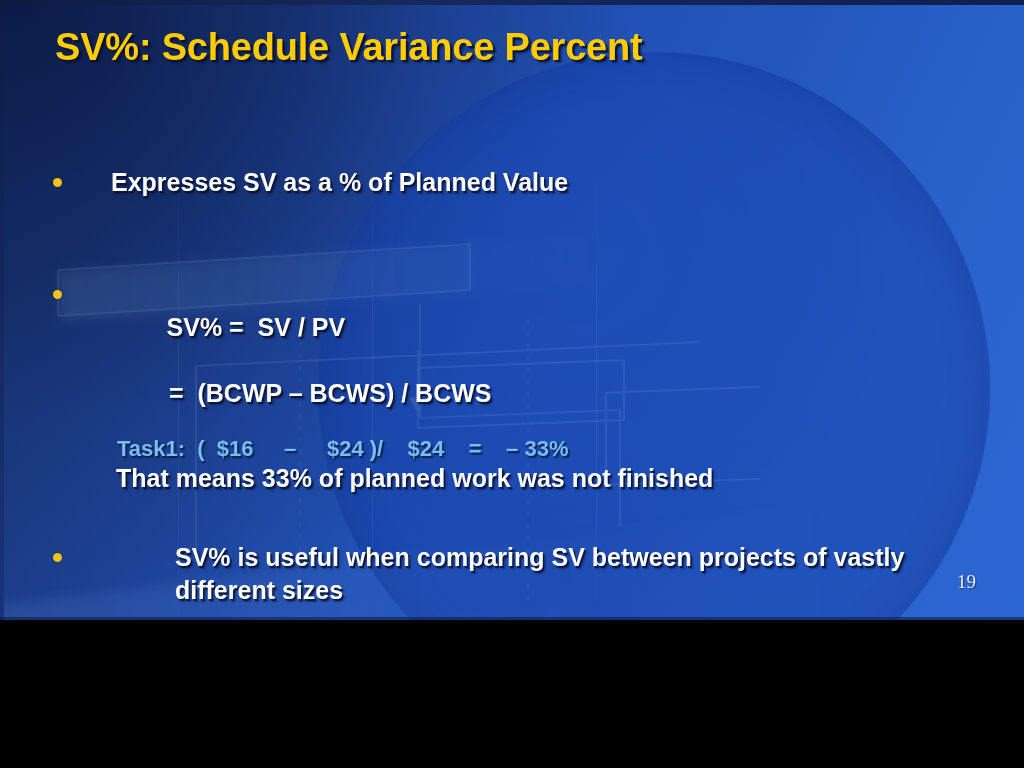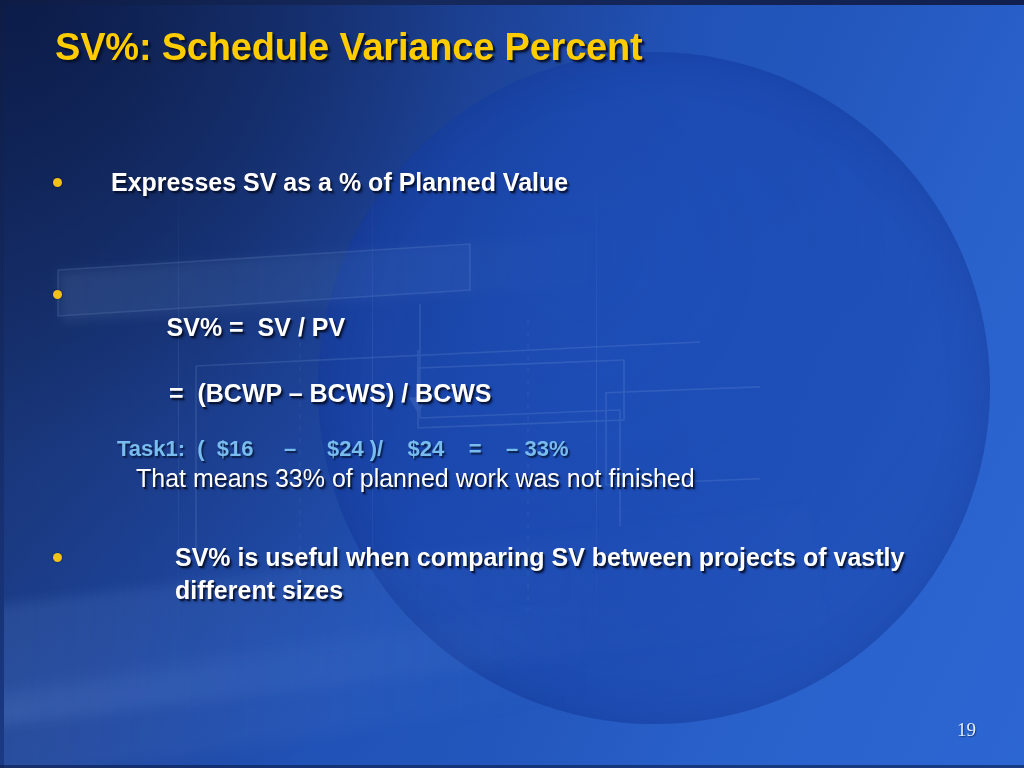--- a/index.html
+++ b/index.html
@@ -7,21 +7,21 @@
     padding: 0;
     background: #000;
   }
   body {
     font-family: "Liberation Sans", sans-serif;
   }
 
   #slide {
     position: relative;
     width: 1024px;
-    height: 768px;
+    height: 620px;
     overflow: hidden;
     background: #6d28d9;
     box-sizing: border-box;
   }
 
   
   .bg-base {
     position: absolute;
     inset: 0;
     background:
@@ -198,24 +198,24 @@
     line-height: 32px;
     white-space: pre;
     text-shadow:
       1.5px 1.5px 0 rgba(10,30,70,0.70),
       2px 2px 2px rgba(8,22,56,0.40);
     margin-top: 43px;
   }
 
   .note-line {
     position: absolute;
-    left: 136px;
+    left: 116px;
     top: 462px;
     font-size: 25px;
-    font-weight: normal;
+    font-weight: bold;
     color: #FFFFFF;
     line-height: 32px;
     white-space: pre;
     text-shadow:
       1.5px 1.5px 0 rgba(8,18,48,0.80),
       2.5px 2.5px 2px rgba(6,14,40,0.45);
   }
 
   .page-number {
     position: absolute;

